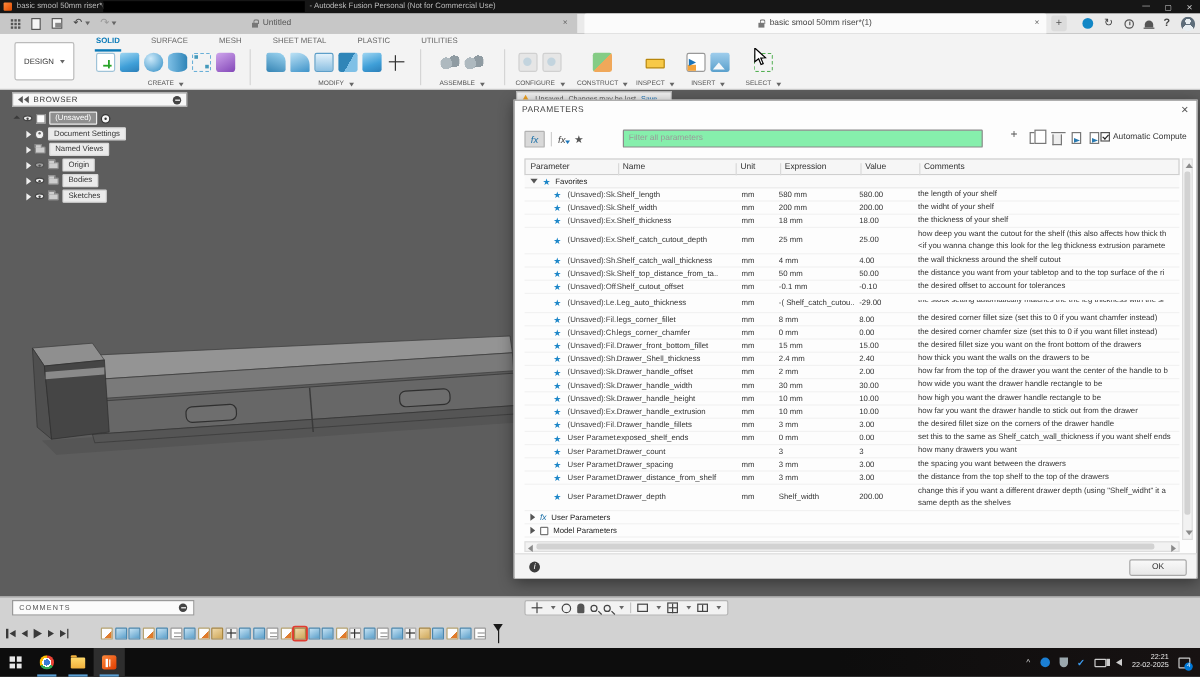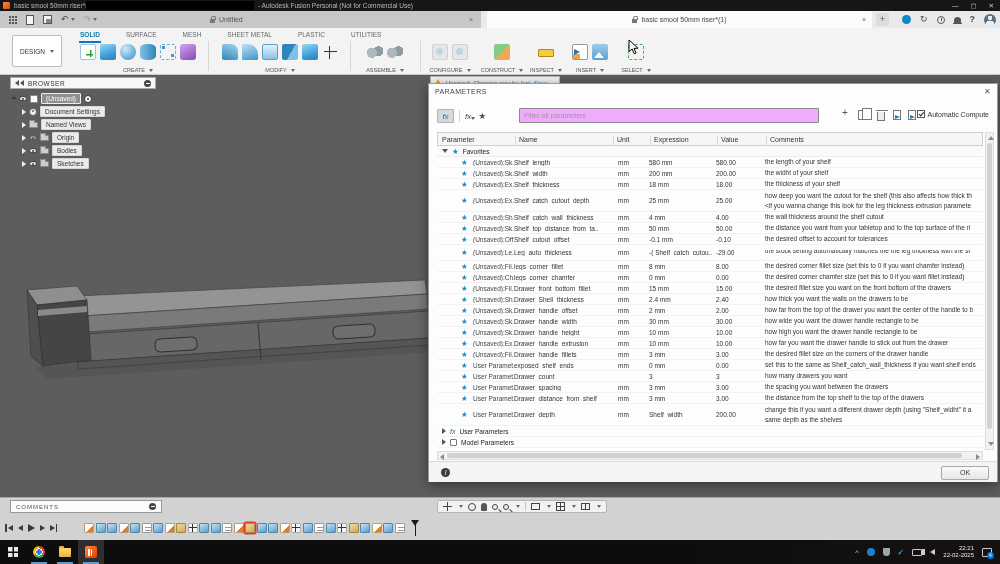--- a/index.html
+++ b/index.html
@@ -100,21 +100,21 @@
 
 .dialog{left:428px;top:83px;width:570px;height:399px;background:#fdfdfd;border:1px solid #9a9a9a;box-shadow:0 3px 12px rgba(0,0,0,0.45);z-index:50;}
 .dlg-title{position:absolute;left:0;top:0;right:0;height:15px;display:flex;align-items:center;padding:0 6px;font-size:7px;color:#444;letter-spacing:0.4px;}
 .dlg-close{margin-left:auto;font-size:8px;color:#555;}
 .dlg-toolbar{position:absolute;left:8px;top:24px;right:8px;height:16px;display:flex;align-items:center;}
 .fxbtn{width:17px;height:14px;background:#d9d9d9;border:1px solid #b2b2b2;border-radius:1px;color:#1a6fa8;font-style:italic;font-size:8px;display:flex;align-items:center;justify-content:center;}
 .tsep{width:1px;height:12px;background:#d0d0d0;margin:0 5px;}
 .fdown{color:#444;font-style:italic;font-size:8px;position:relative;margin-right:7px;}
 .fdown::after{content:"";position:absolute;right:-4px;bottom:1px;width:0;height:0;border-left:2px solid transparent;border-right:2px solid transparent;border-top:3.5px solid #1b74b8;}
 .starbtn{color:#555;font-size:9px;margin-right:6px;}
-.filter{position:absolute;left:82px;top:0;width:300px;height:15px;border:1px solid #8a8a8a;border-radius:1px;font-size:7px;color:#333;padding:0 4px;background:#f0abfc;}
+.filter{position:absolute;left:82px;top:0;width:300px;height:15px;border:1px solid #8a8a8a;border-radius:1px;font-size:7px;color:#333;padding:0 4px;background:#86efac;}
 .filter::placeholder{color:#9a9a9a;}
 .dtool-ic{position:absolute;top:2px;}
 .plusic{font-size:10px;color:#555;}
 .copyic{width:8px;height:10px;border:1px solid #777;background:#fff;}
 .copyic::after{content:"";position:absolute;left:2.5px;top:-3px;width:8px;height:10px;border:1px solid #777;background:#fff;}
 .trashic{width:8px;height:9px;border:1px solid #777;border-top:none;background:#eee;margin-top:2px;}
 .trashic::before{content:"";position:absolute;left:-2px;top:-2px;width:12px;height:1.4px;background:#777;}
 .pagearr{width:8px;height:10px;border:1px solid #777;background:#fff;}
 .pagearr::after{content:"";position:absolute;left:1px;top:3.5px;width:0;height:0;border-top:2.5px solid transparent;border-bottom:2.5px solid transparent;border-left:5px solid #2a7ab0;}
 .autocomp{position:absolute;right:0;top:2px;display:flex;align-items:center;gap:3px;font-size:7px;color:#333;}

